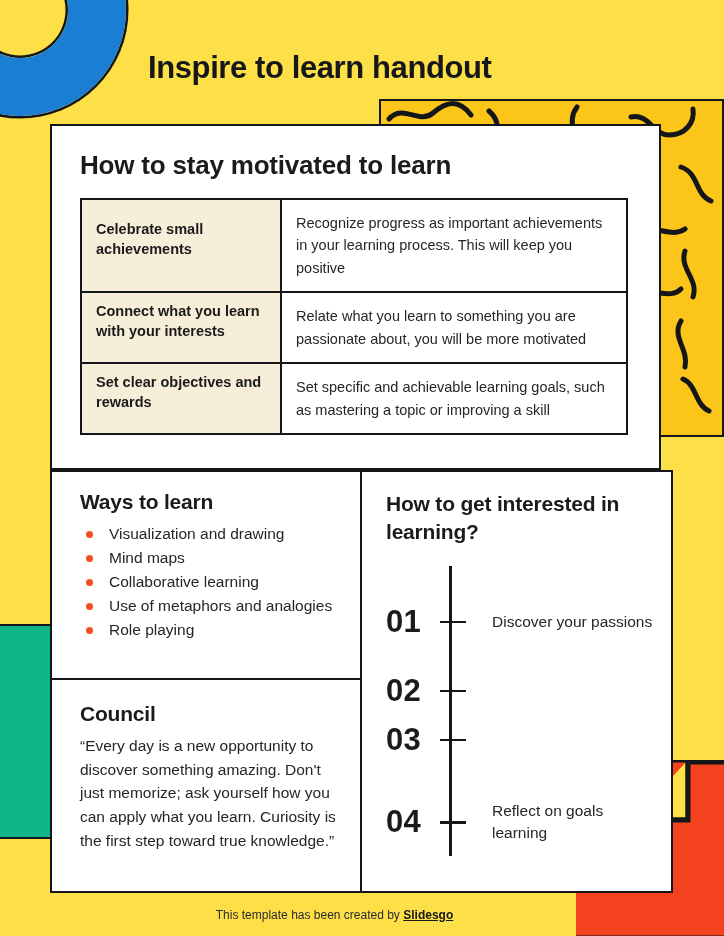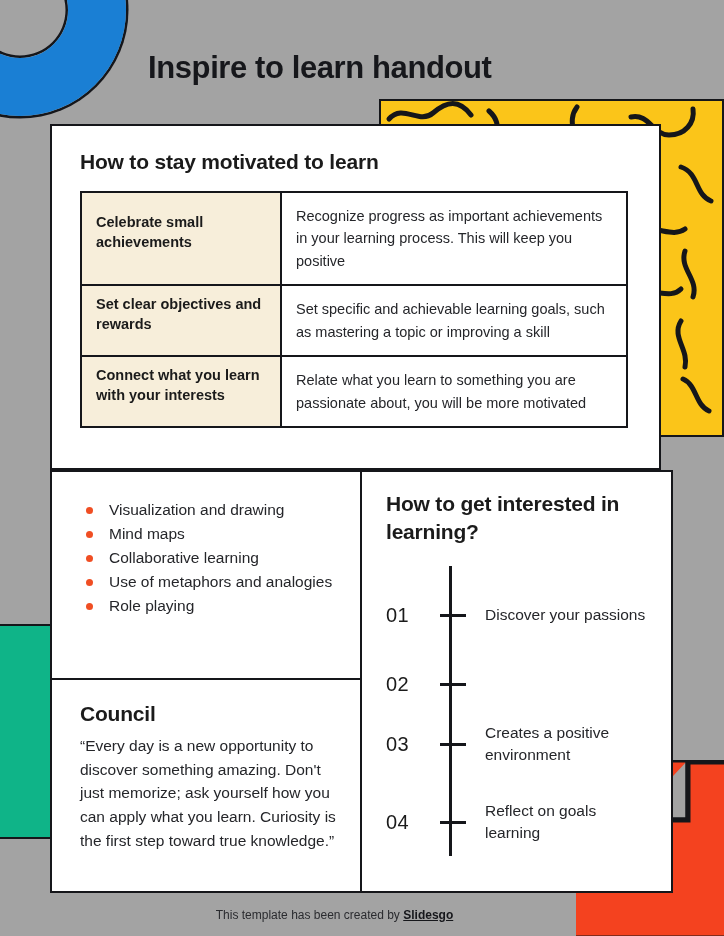--- a/index.html
+++ b/index.html
@@ -15,21 +15,21 @@
     position: relative;
     overflow: hidden;
     color: #1b1b1b;
   }
 
   .page {
     position: absolute;
     inset: 0;
     width: 724px;
     height: 936px;
-    background: #a3a3a3;
+    background: #fde047;
   }
 
   
   .deco { position: absolute; }
 
   .blue-ring {
     left: -86px;
     top: -96px;
     width: 212px;
     height: 212px;
@@ -85,21 +85,21 @@
   }
 
   .card-top {
     left: 50px;
     top: 124px;
     width: 611px;
     height: 346px;
   }
 
   .card-top h2 {
-    font-size: 21px;
+    font-size: 26px;
     font-weight: 700;
     letter-spacing: -0.2px;
     margin: 24px 0 16px 28px;
   }
 
   
   .motivation-table {
     margin: 17px 0 0 28px;
     width: 548px;
     border-collapse: collapse;
@@ -218,34 +218,34 @@
   .tl-step {
     position: absolute;
     left: 0;
     width: 100%;
     display: flex;
     align-items: center;
   }
   .tl-step .num {
     width: 54px;
     text-align: left;
-    font-size: 20px;
-    font-weight: 400;
+    font-size: 31px;
+    font-weight: 700;
     letter-spacing: 0.3px;
     flex: none;
   }
   .tl-step .tick {
     width: 26px;
     height: 2.5px;
     background: #15161a;
     margin-left: 0px;
     flex: none;
   }
   .tl-step .tl-label {
-    margin-left: 19px;
+    margin-left: 26px;
     font-size: 15.5px;
     line-height: 1.45;
     color: #25262a;
   }
   .tl-step.s1 { top: 38px; }
   .tl-step.s2 { top: 107px; }
   .tl-step.s3 { top: 156px; }
   .tl-step.s4 { top: 234px; }
 
   
@@ -318,36 +318,37 @@
   <div class="card card-top">
     <h2>How to stay motivated to learn</h2>
 
     <table class="motivation-table">
       <tbody>
         <tr>
           <td class="term">Celebrate small achievements</td>
           <td class="desc">Recognize progress as important achievements in your learning process. This will keep you positive</td>
         </tr>
         <tr>
+          <td class="term">Connect what you learn with your interests</td>
+          <td class="desc">Relate what you learn to something you are passionate about, you will be more motivated</td>
+        </tr>
+        <tr>
           <td class="term">Set clear objectives and rewards</td>
           <td class="desc">Set specific and achievable learning goals, such as mastering a topic or improving a skill</td>
         </tr>
-        <tr>
-          <td class="term">Connect what you learn with your interests</td>
-          <td class="desc">Relate what you learn to something you are passionate about, you will be more motivated</td>
-        </tr>
       </tbody>
     </table>
   </div>
 
   <div class="card card-bottom">
 
     <div class="col-left">
 
       <div class="ways-pane">
+        <h3>Ways to learn</h3>
         <ul class="ways-list">
           <li>Visualization and drawing</li>
           <li>Mind maps</li>
           <li>Collaborative learning</li>
           <li>Use of metaphors and analogies</li>
           <li>Role playing</li>
         </ul>
       </div>
 
       <div class="council-pane">
@@ -370,21 +371,20 @@
         </div>
 
         <div class="tl-step s2">
           <span class="num">02</span>
           <span class="tick"></span>
         </div>
 
         <div class="tl-step s3">
           <span class="num">03</span>
           <span class="tick"></span>
-          <span class="tl-label">Creates a positive environment</span>
         </div>
 
         <div class="tl-step s4">
           <span class="num">04</span>
           <span class="tick"></span>
           <span class="tl-label">Reflect on goals learning</span>
         </div>
       </div>
     </div>
 

